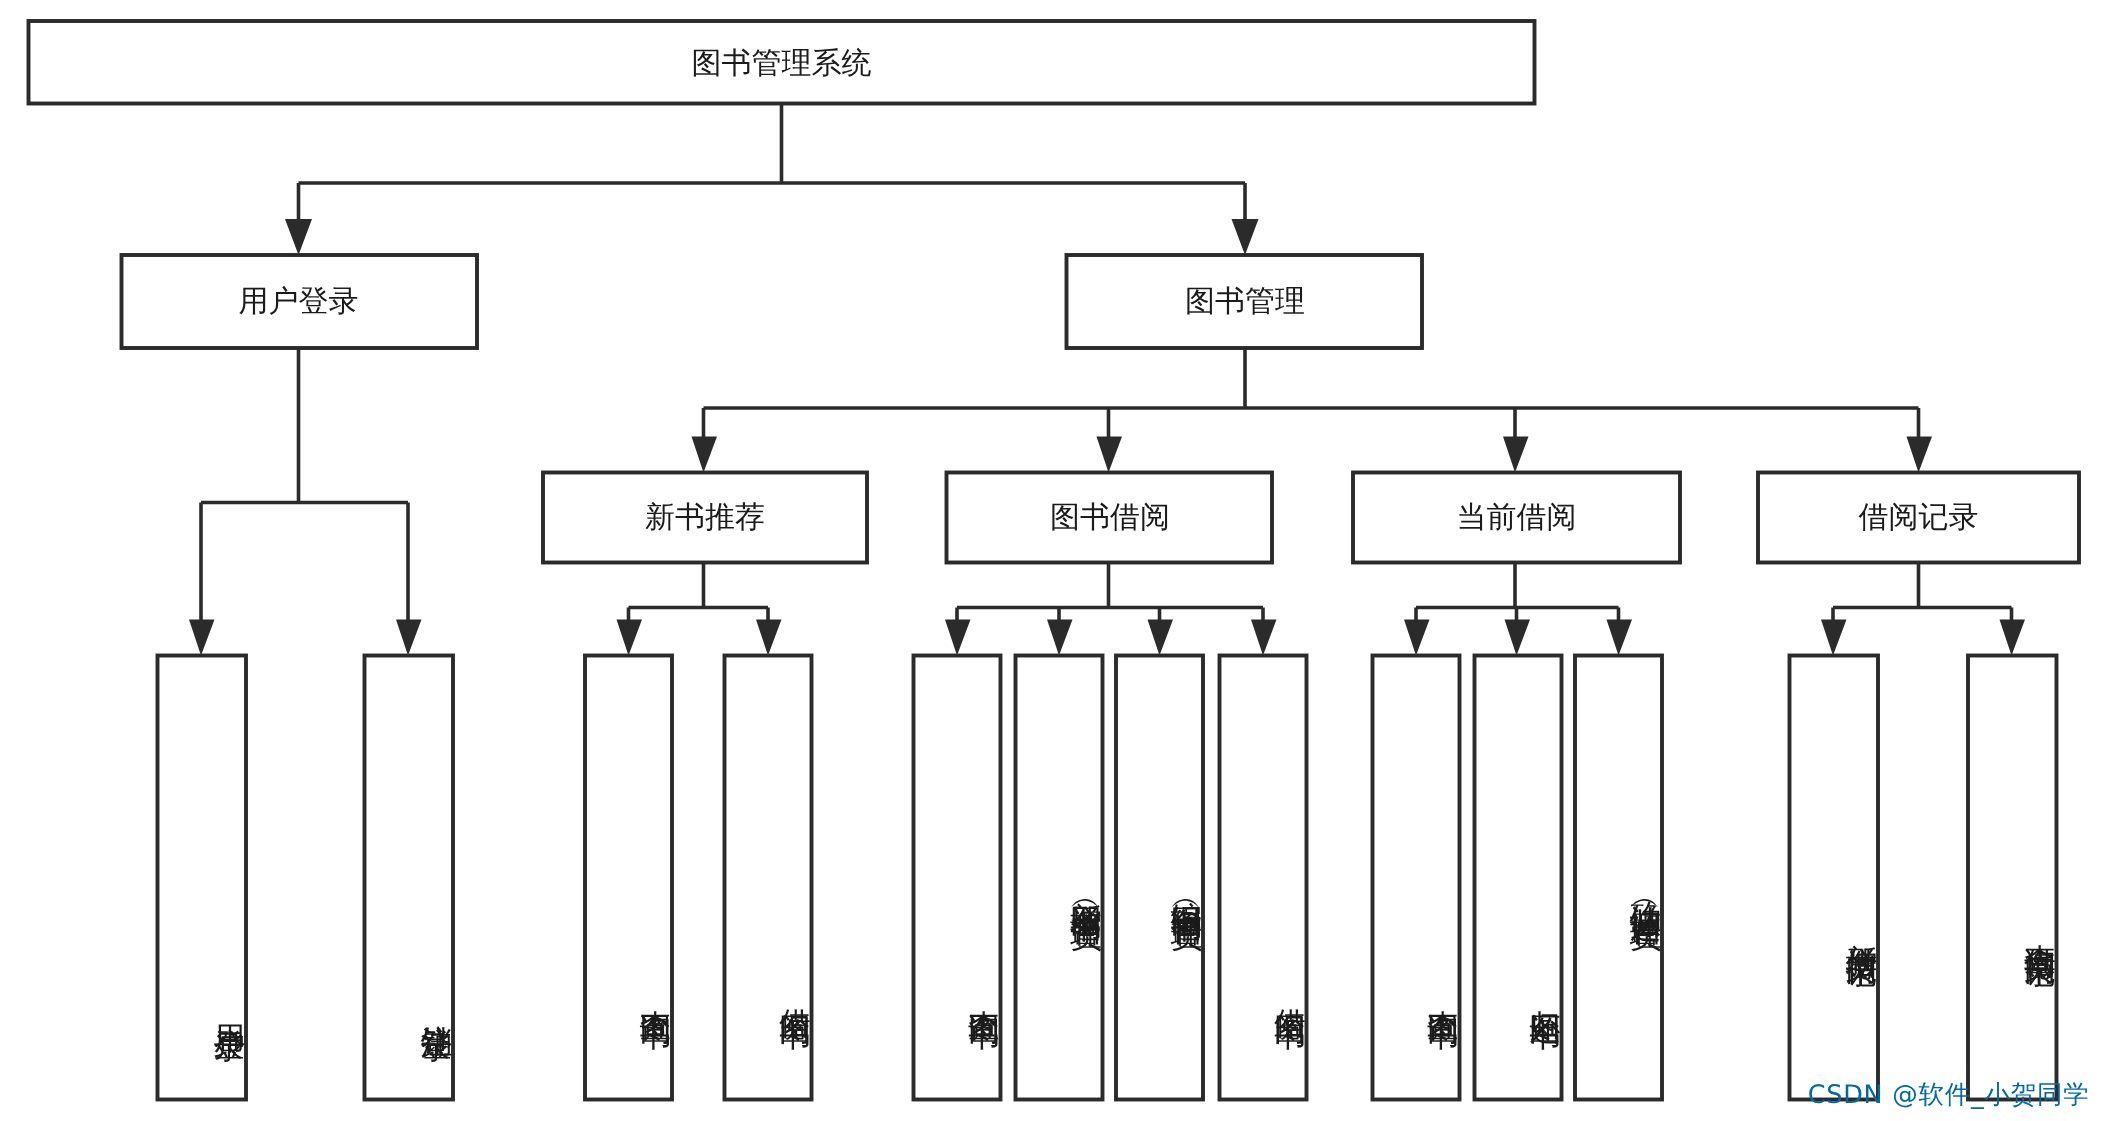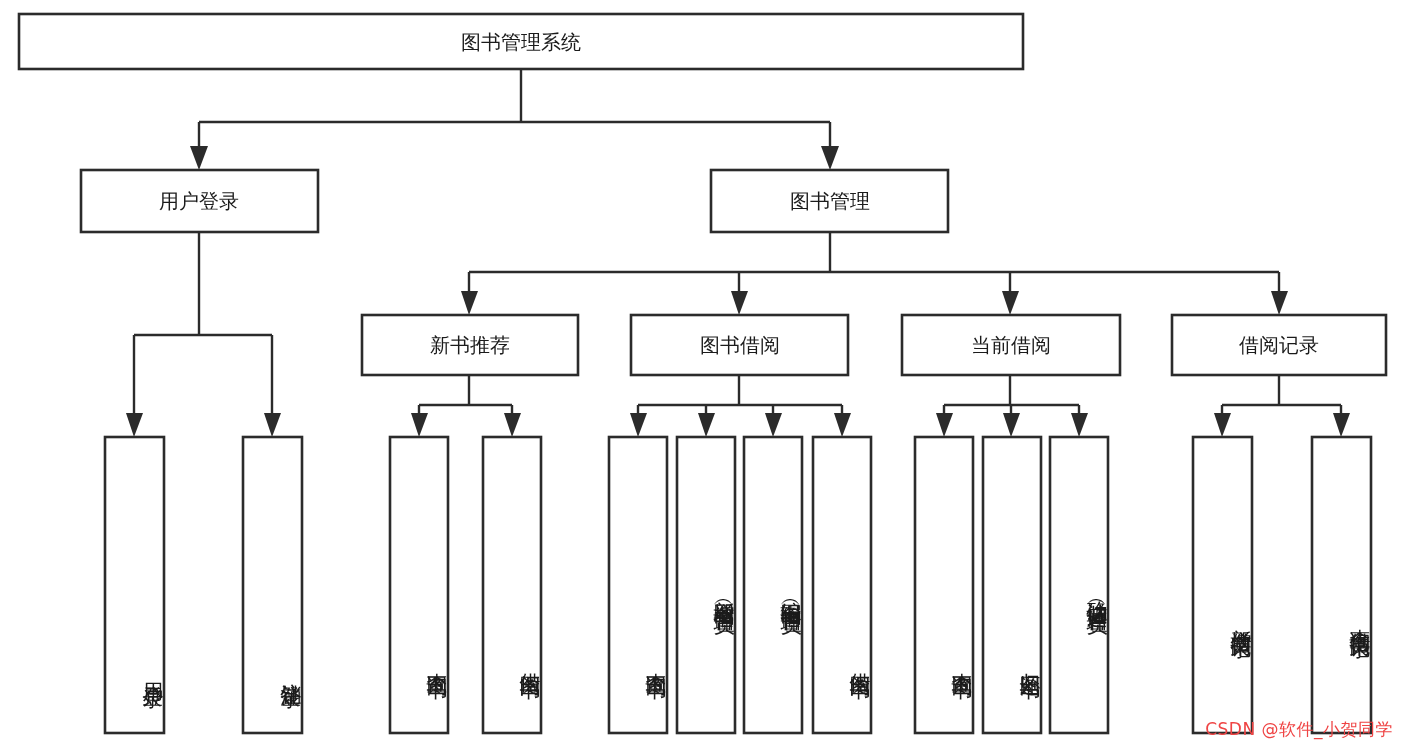--- a/index.html
+++ b/index.html
@@ -63,21 +63,21 @@
     justify-content: center;
     white-space: nowrap;
     pointer-events: none;
   }
   .watermark {
     position: absolute;
     right: 12px;
     bottom: 6px;
     font-family: "DejaVu Sans", "Liberation Sans", sans-serif;
     font-size: 17px;
-    color: #ef4444;
+    color: #0369a1;
     white-space: nowrap;
     letter-spacing: 0.5px;
   }
 </style>
 </head>
 <body>
 
 <div id="diagram-root">
 
   <svg id="tree-svg" viewBox="0 0 1405 747">

